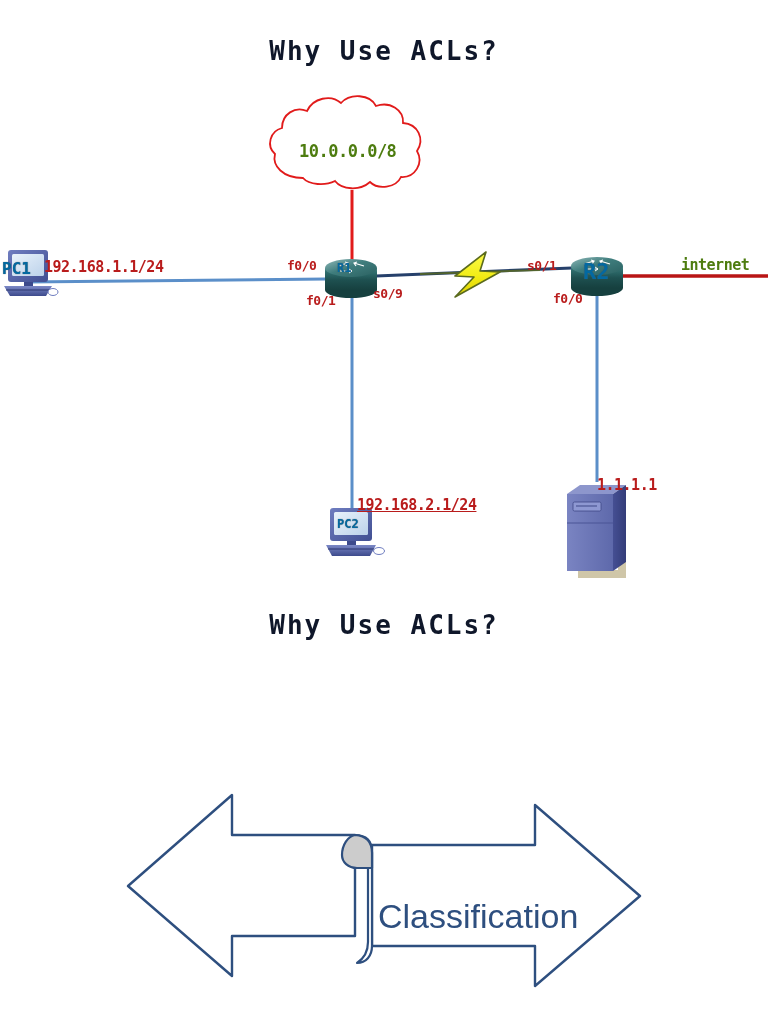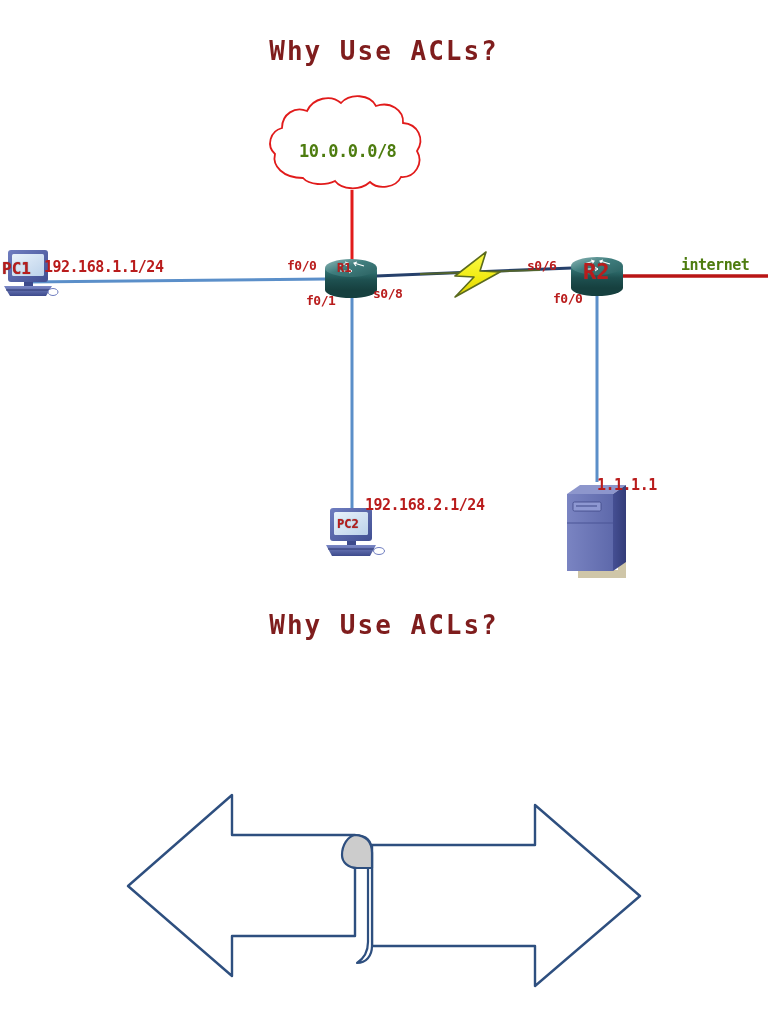--- a/index.html
+++ b/index.html
@@ -24,21 +24,21 @@
 
   
   .title {
     position: absolute;
     width: 768px;
     text-align: center;
     font-family: "DejaVu Sans Mono", "Liberation Mono", monospace;
     font-weight: bold;
     font-size: 26px;
     letter-spacing: 2px;
-    color: #7f1d1d;
+    color: #0f172a;
     white-space: pre;
   }
   #title-top { top: 36px; }
   #title-mid { top: 610px; }
 
   
   .lbl {
     position: absolute;
     font-family: "DejaVu Sans Mono", "Liberation Mono", monospace;
     font-weight: bold;
@@ -53,21 +53,21 @@
     font-weight: bold;
     font-size: 15px;
     color: #4d7c0f;
     white-space: pre;
     letter-spacing: -0.5px;
   }
   .dev-name {
     position: absolute;
     font-family: "DejaVu Sans Mono", "Liberation Mono", monospace;
     font-weight: bold;
-    color: #b91c1c;
+    color: #0369a1;
     white-space: pre;
     text-shadow: 0 0 1px #555;
     pointer-events: none;
   }
 
   
   .arrow-text {
     position: absolute;
     font-family: "Liberation Sans", sans-serif;
     font-size: 34px;
@@ -225,27 +225,27 @@
   </svg>
 
   <div class="lbl-red" style="left:299px; top:141px; font-size:17px;">10.0.0.0/8</div>
 
   <div class="dev-name" style="left:2px; top:259px; font-size:16px;">PC1</div>
   <div class="dev-name" style="left:337px; top:261px; font-size:12px;">R1</div>
   <div class="dev-name" style="left:583px; top:259px; font-size:22px;">R2</div>
   <div class="dev-name" style="left:337px; top:517px; font-size:12px;">PC2</div>
 
   <div class="lbl lbl-ip" style="left:44px; top:258px;">192.168.1.1/24</div>
-  <div class="lbl lbl-ip" style="left:365px; top:496px;">192.168.2.1/24</div>
+  <div class="lbl lbl-ip" style="left:357px; top:496px;text-decoration:underline;">192.168.2.1/24</div>
   <div class="lbl lbl-ip" style="left:597px; top:476px;">1.1.1.1</div>
 
   <div class="lbl lbl-if" style="left:287px; top:258px;">f0/0</div>
   <div class="lbl lbl-if" style="left:306px; top:293px;">f0/1</div>
-  <div class="lbl lbl-if" style="left:373px; top:286px;">s0/8</div>
-  <div class="lbl lbl-if" style="left:527px; top:258px;">s0/6</div>
+  <div class="lbl lbl-if" style="left:373px; top:286px;">s0/9</div>
+  <div class="lbl lbl-if" style="left:527px; top:258px;">s0/1</div>
   <div class="lbl lbl-if" style="left:553px; top:291px;">f0/0</div>
 
   <div class="lbl-red" style="left:681px; top:256px;text-align:center;">internet</div>
 
   <div class="title" id="title-mid">Why Use ACLs?</div>
 
   <svg class="svg-layer" viewBox="0 0 768 1024" width="768" height="1024">
 
     <path d="M 232 795
              L 232 835
@@ -273,14 +273,15 @@
 
     <path d="M 355 835
              C 368 836, 372 844, 372 853
              L 372 868
              L 357 868
              C 348 868, 342 862, 342 855
              C 342 845, 348 836, 355 835 Z" fill="#cccccc" stroke="#2e4f7f" stroke-width="2.2" stroke-linejoin="round"></path>
   </svg>
 
 
+  <div class="arrow-text" id="classification-label">Classification</div>
 
 </div>
 
 </body></html>

